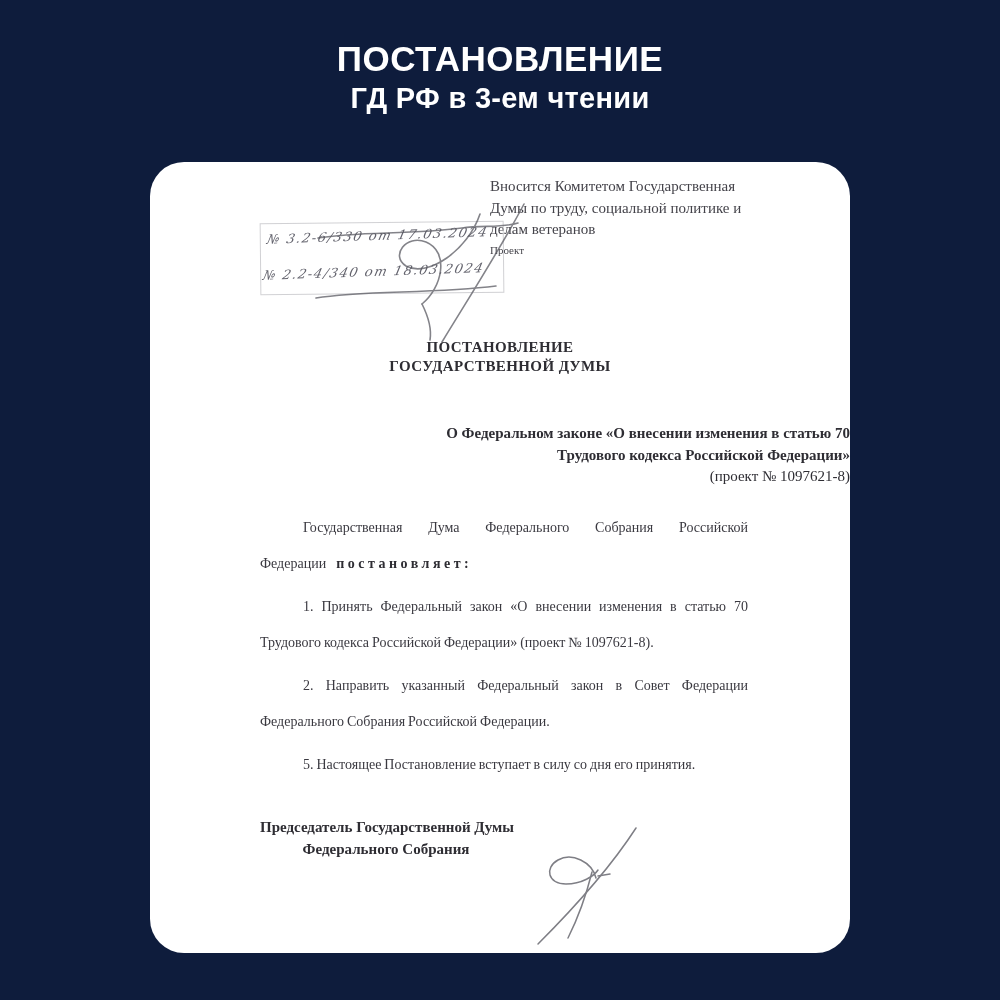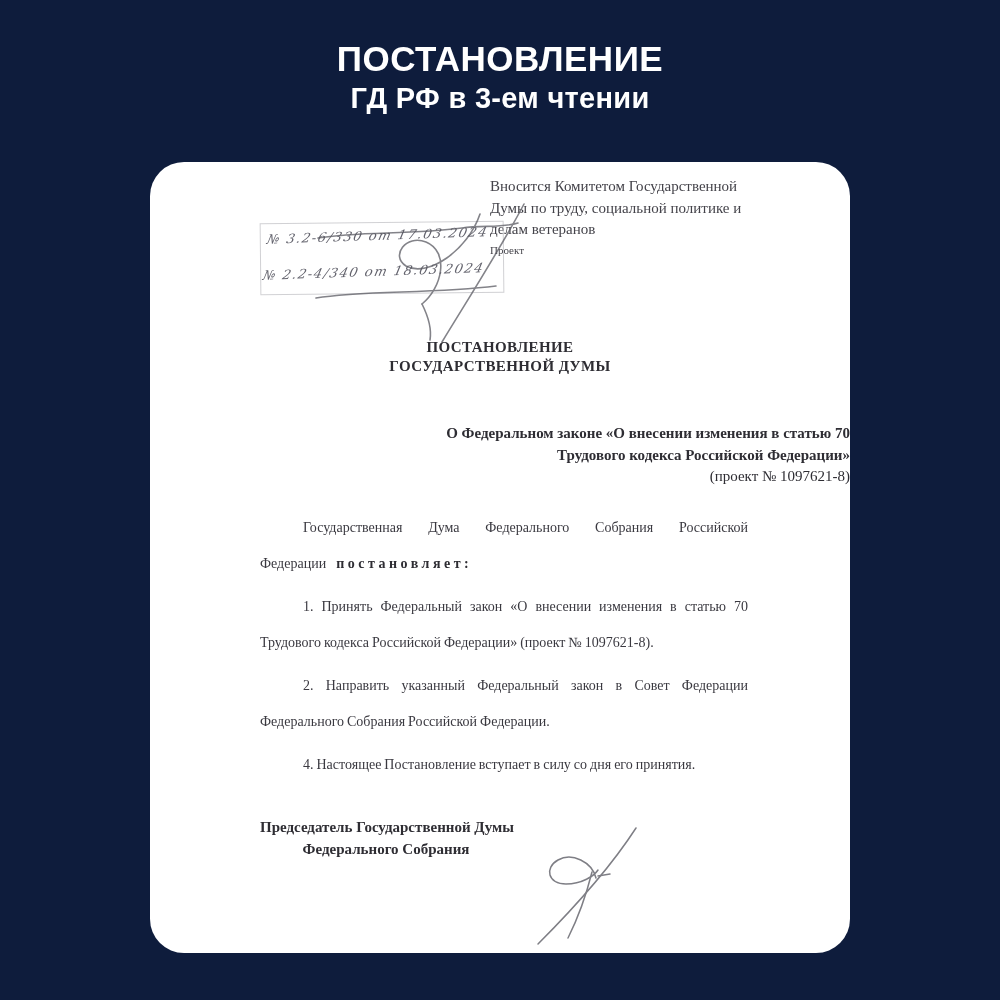--- a/index.html
+++ b/index.html
@@ -131,21 +131,21 @@
 <body>
 
 <div class="header">
   <div class="line1">ПОСТАНОВЛЕНИЕ</div>
   <div class="line2">ГД РФ в 3-ем чтении</div>
 </div>
 
 <div class="doc-card">
 
   <div class="submitted-by">
-    <div>Вносится Комитетом Государственной</div>
+    <div>Вносится Комитетом Государственная</div>
     <div>Думы по труду, социальной политике и</div>
     <div>делам ветеранов</div>
   </div>
 
   <div class="draft-label">Проект</div>
 
   <div class="reg-box"></div>
   <div class="reg-line l1">№ 3.2-6/330 от 17.03.2024</div>
   <div class="reg-line l2">№ 2.2-4/340 от 18.03.2024</div>
 
@@ -167,21 +167,21 @@
   <div class="doc-title">
     <div class="t-bold">О Федеральном законе «О внесении изменения в статью 70</div>
     <div class="t-bold">Трудового кодекса Российской Федерации»</div>
     <div>(проект № 1097621-8)</div>
   </div>
 
   <div class="doc-body">
     <p><span>Государственная Дума Федерального Собрания Российской Федерации</span><span class="resolves">постановляет:</span></p>
     <p>1. Принять Федеральный закон «О внесении изменения в статью 70 Трудового кодекса Российской Федерации» (проект № 1097621-8).</p>
     <p>2. Направить указанный Федеральный закон в Совет Федерации Федерального Собрания Российской Федерации.</p>
-    <p>4. Настоящее Постановление вступает в силу со дня его принятия.</p>
+    <p>5. Настоящее Постановление вступает в силу со дня его принятия.</p>
   </div>
 
   <div class="sig-block">
     <div class="sb-line1">Председатель Государственной Думы</div>
     <div>Федерального Собрания</div>
   </div>
 
   <svg class="signature-svg" viewBox="0 0 140 130">
     <g fill="none" stroke="#5f5f67" stroke-width="1.5" stroke-linecap="round" opacity="0.8">
       <path d="M 126,8 C 104,42 66,86 28,124"></path>

